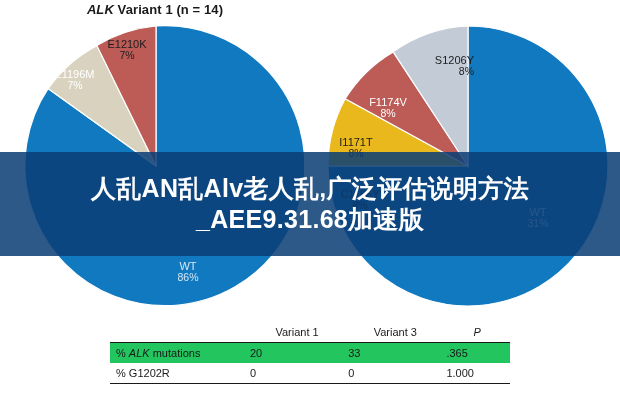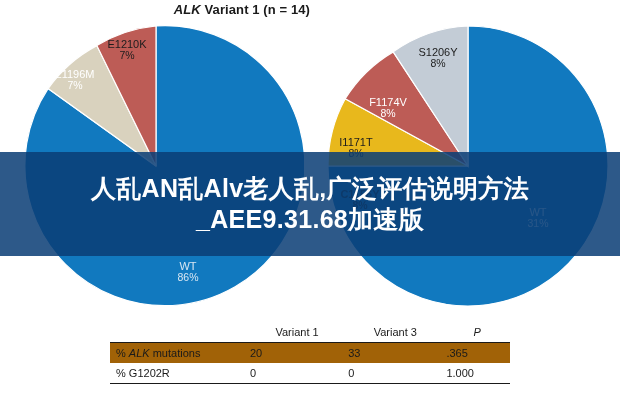--- a/index.html
+++ b/index.html
@@ -17,21 +17,21 @@
   #figure {
     position: absolute;
     left: 0; top: 0;
     width: 620px;
     height: 400px;
   }
   .chart-title {
     position: absolute;
     top: 2px;
     width: 310px;
-    text-align: right;
+    text-align: center;
     font-size: 13px;
     font-weight: bold;
     color: #1a1a1a;
     letter-spacing: 0.1px;
     white-space: nowrap;
   }
   .chart-title .ital {
     font-style: italic;
   }
   #title-left  { left: 0px; }
@@ -101,21 +101,21 @@
   #stats-table td.rowhead {
     text-align: left;
     padding-left: 6px;
     width: 130px;
   }
   #stats-table thead th {
     border-bottom: 1.6px solid #1a1a1a;
   }
   #stats-table th .ital { font-style: italic; }
   #stats-table td .ital { font-style: italic; }
-  #stats-table tr.shaded td { background: #a16207; }
+  #stats-table tr.shaded td { background: #22c55e; }
   #stats-table tbody tr.last td { border-bottom: 1.6px solid #1a1a1a; }
 </style>
 </head>
 <body>
 
 <div id="figure">
 
   <div class="chart-title" id="title-left">
     <span class="ital">ALK</span><span> Variant 1 (n = 14)</span>
   </div>
@@ -154,21 +154,21 @@
 
       <path d="M 148 148 L 25.21 80.73 A 140 140 0 0 1 8 148 Z" fill="#7e92aa" stroke="#ffffff" stroke-width="1.2"></path>
 
       <path d="M 148 148 L 8 148 A 140 140 0 0 1 25.21 80.73 Z" fill="#e8b81c" stroke="#ffffff" stroke-width="1.2"></path>
 
       <path d="M 148 148 L 25.21 80.73 A 140 140 0 0 1 73.22 33.86 Z" fill="#bd5c56" stroke="#ffffff" stroke-width="1.2"></path>
 
       <path d="M 148 148 L 73.22 33.86 A 140 140 0 0 1 148 8 Z" fill="#c3ccd6" stroke="#ffffff" stroke-width="1.2"></path>
     </svg>
 
-    <div class="slice-label lab-dark" style="left:82px; top:28px; width:72px;">
+    <div class="slice-label lab-dark" style="left:82px; top:36px; width:72px;text-align:right;">
       <span>S1206Y</span>
       <span class="pct">8%</span>
     </div>
 
     <div class="slice-label lab-light" style="left:32px; top:78px; width:72px;">
       <span>F1174V</span>
       <span class="pct">8%</span>
     </div>
 
     <div class="slice-label lab-dark" style="left:0px; top:118px; width:72px;">

